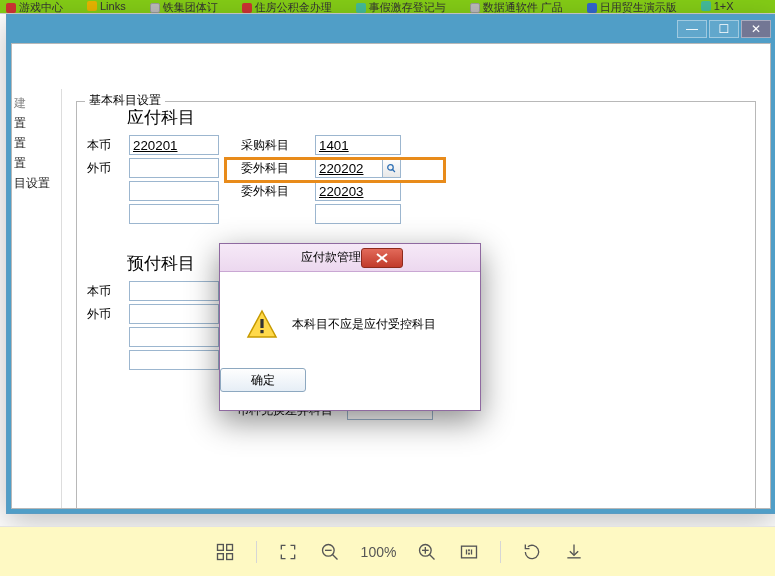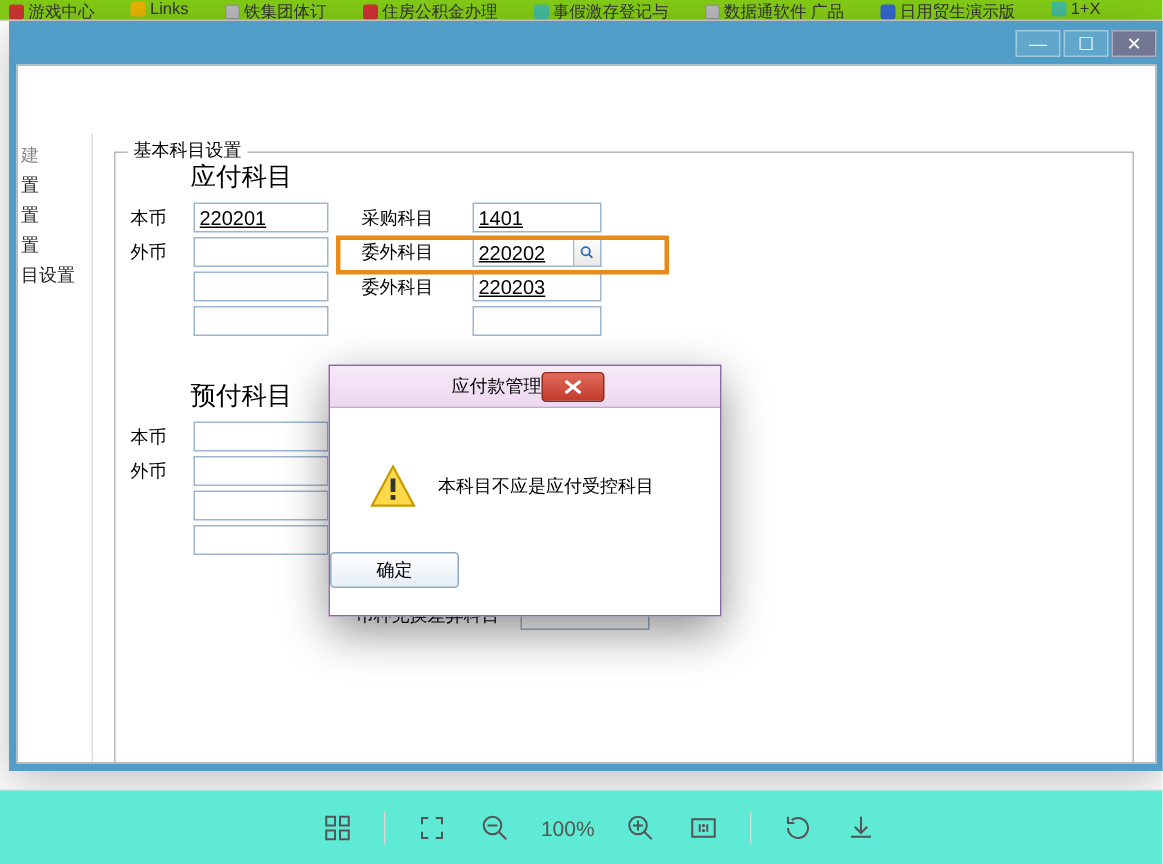--- a/index.html
+++ b/index.html
@@ -186,21 +186,21 @@
     cursor:pointer;
     font-size:12px;
   }
 
   
   .viewer-bar{
     position:absolute;
     bottom:0;left:0;right:0;
     height:50px;
     border-top:1px solid #e3e3e3;
-    background:#5eead4;
+    background:#fef9c3;
     display:flex;
     align-items:center;
     justify-content:center;
     gap:20px;
     color:#555;
     padding-left:24px;
   }
   .vsep{width:1px;height:22px;background:#d6d6d6;}
   .vbtn{width:22px;height:22px;display:flex;align-items:center;justify-content:center;cursor:pointer;}
   .vtxt{font-size:14px;}

